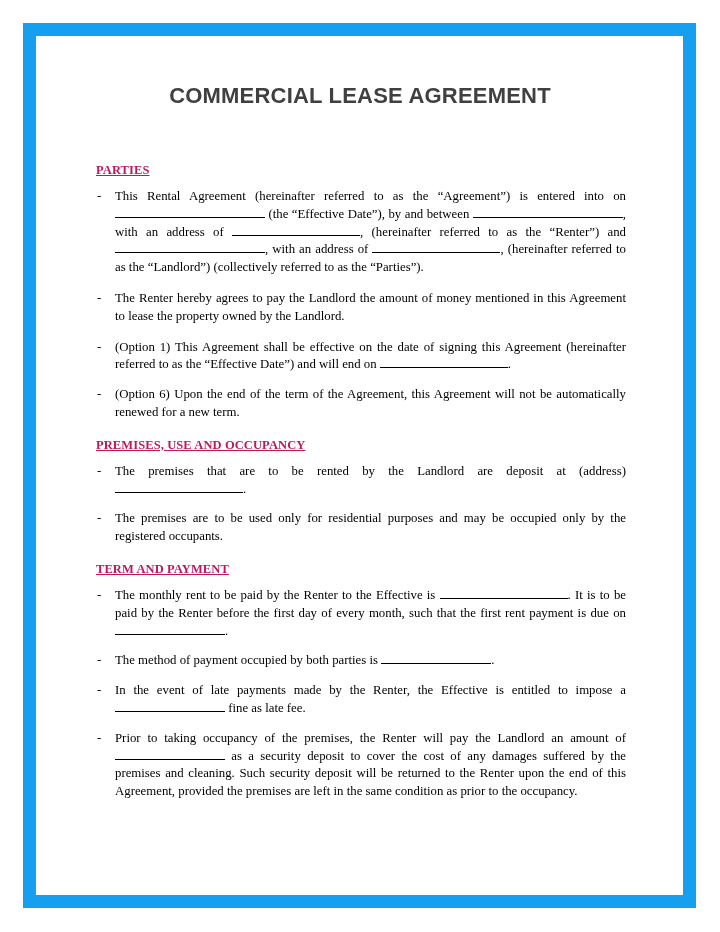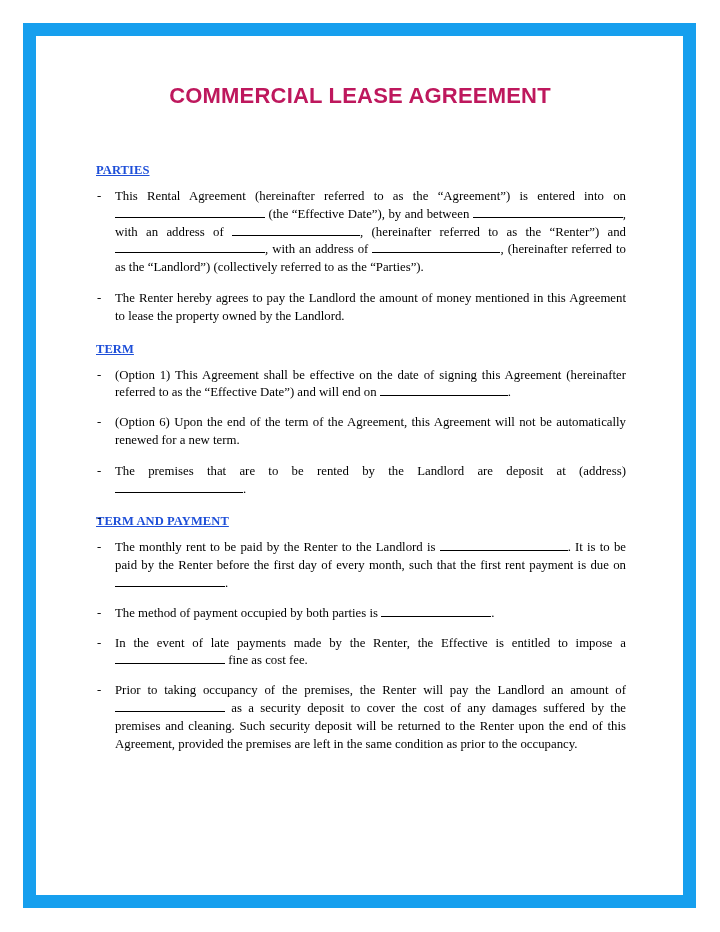--- a/index.html
+++ b/index.html
@@ -35,28 +35,28 @@
   .doc-title {
     position: absolute;
     left: 0;
     top: 83px;
     width: 720px;
     text-align: center;
     font-family: "Liberation Sans", "DejaVu Sans", sans-serif;
     font-weight: bold;
     font-size: 22px;
     letter-spacing: 0.2px;
-    color: #be185d;
+    color: #404040;
   }
 
   .section-heading {
     font-family: "Liberation Serif", "DejaVu Serif", serif;
     font-weight: bold;
     font-size: 12.5px;
-    color: #1d4ed8;
+    color: #be185d;
     text-decoration: underline;
     display: inline-block;
     letter-spacing: 0.1px;
   }
 
   .heading-row {
     margin: 0;
     padding: 0;
   }
 
@@ -96,28 +96,28 @@
 
 <div class="doc-body" id="doc-body">
     <div class="section" style="margin-top: 160px;">
       <div class="heading-row"><span class="section-heading">PARTIES</span></div>
       <div class="bullet-item" style="margin-top: 10px;"><span class="dash">-</span><span>This Rental Agreement (hereinafter referred to as the </span><b>“Agreement”</b><span>) is entered into on </span><span class="blank w-xlong"></span><span> (the </span><b>“Effective Date”</b><span>), by and between </span><span class="blank w-xlong"></span><span>, with an address of </span><span class="blank w-long"></span><span>, (hereinafter referred to as the </span><b>“Renter”</b><span>) and </span><span class="blank w-xlong"></span><span>, with an address of </span><span class="blank w-long"></span><span>, (hereinafter referred to as the </span><b>“Landlord”</b><span>) (collectively referred to as the </span><b>“Parties”</b><span>).</span></div>
     </div>
     <div class="section" style="margin-top: 13px;">
       <div class="bullet-item" style="margin-top: 10px;"><span class="dash">-</span><span>The Renter hereby agrees to pay the Landlord the amount of money mentioned in this Agreement to lease the property owned by the Landlord.</span></div>
     </div>
     <div class="section" style="margin-top: 13px;">
-      <div class="heading-row"><span class="section-heading">TERM</span></div>
       <div class="bullet-item" style="margin-top: 10px;"><span class="dash">-</span><span>(Option 1) This Agreement shall be effective on the date of signing this Agreement (hereinafter referred to as the “Effective Date”) and will end on </span><span class="blank w-long"></span><span>.</span></div>
       <div class="bullet-item" style="margin-top: 12px;"><span class="dash">-</span><span>(Option 6) Upon the end of the term of the Agreement, this Agreement will not be automatically renewed for a new term.</span></div>
     </div>
     <div class="section" style="margin-top: 13px;">
+      <div class="heading-row"><span class="section-heading">PREMISES, USE AND OCCUPANCY</span></div>
       <div class="bullet-item" style="margin-top: 10px;"><span class="dash">-</span><span>The premises that are to be rented by the Landlord are deposit at (address) </span><span class="blank w-long"></span><span>.</span></div>
-      <div class="bullet-item" style="margin-top: 12px;"><span class="dash">-</span></div>
+      <div class="bullet-item" style="margin-top: 12px;"><span class="dash">-</span><span>The premises are to be used only for residential purposes and may be occupied only by the registered occupants.</span></div>
     </div>
     <div class="section" style="margin-top: 13px;">
       <div class="heading-row"><span class="section-heading">TERM AND PAYMENT</span></div>
-      <div class="bullet-item" style="margin-top: 10px;"><span class="dash">-</span><span>The monthly rent to be paid by the Renter to the Landlord is </span><span class="blank w-long"></span><span>. It is to be paid by the Renter before the first day of every month, such that the first rent payment is due on </span><span class="blank w-med"></span><span>.</span></div>
+      <div class="bullet-item" style="margin-top: 10px;"><span class="dash">-</span><span>The monthly rent to be paid by the Renter to the Effective is </span><span class="blank w-long"></span><span>. It is to be paid by the Renter before the first day of every month, such that the first rent payment is due on </span><span class="blank w-med"></span><span>.</span></div>
       <div class="bullet-item" style="margin-top: 12px;"><span class="dash">-</span><span>The method of payment occupied by both parties is </span><span class="blank w-med"></span><span>.</span></div>
-      <div class="bullet-item" style="margin-top: 12px;"><span class="dash">-</span><span>In the event of late payments made by the Renter, the Effective is entitled to impose a </span><span class="blank w-med"></span><span> fine as cost fee.</span></div>
+      <div class="bullet-item" style="margin-top: 12px;"><span class="dash">-</span><span>In the event of late payments made by the Renter, the Effective is entitled to impose a </span><span class="blank w-med"></span><span> fine as late fee.</span></div>
       <div class="bullet-item" style="margin-top: 12px;"><span class="dash">-</span><span>Prior to taking occupancy of the premises, the Renter will pay the Landlord an amount of </span><span class="blank w-med"></span><span> as a security deposit to cover the cost of any damages suffered by the premises and cleaning. Such security deposit will be returned to the Renter upon the end of this Agreement, provided the premises are left in the same condition as prior to the occupancy.</span></div>
     </div>
   </div>
 
 </body></html>

